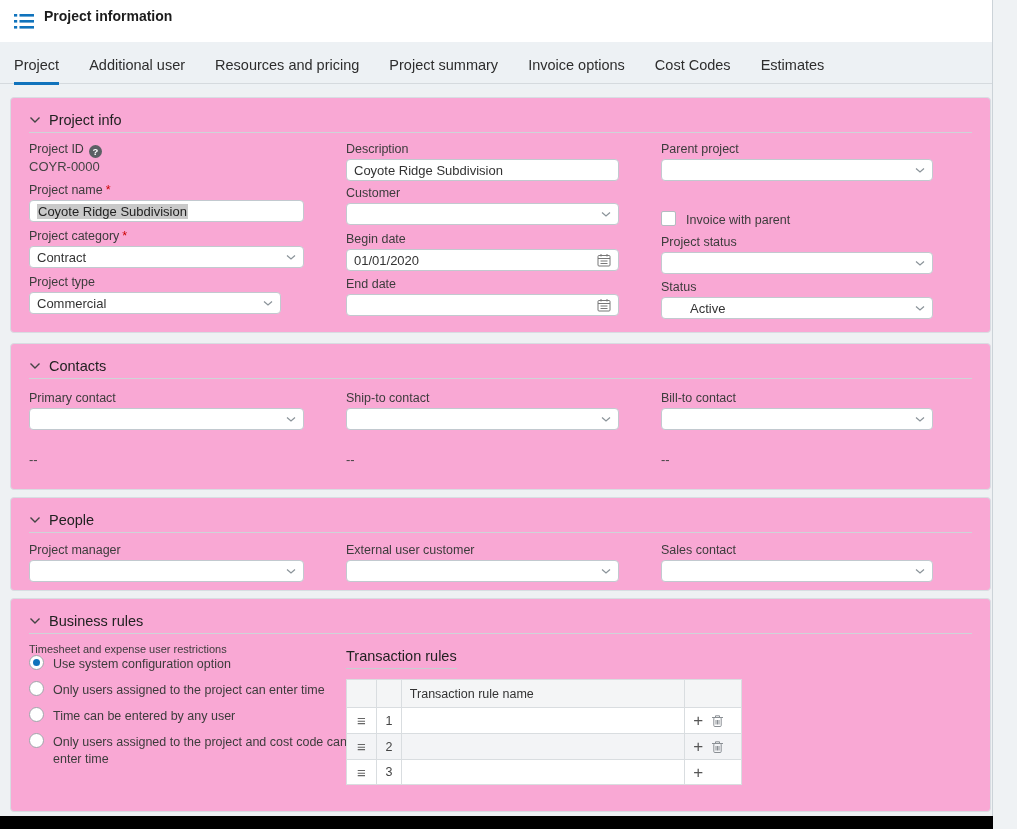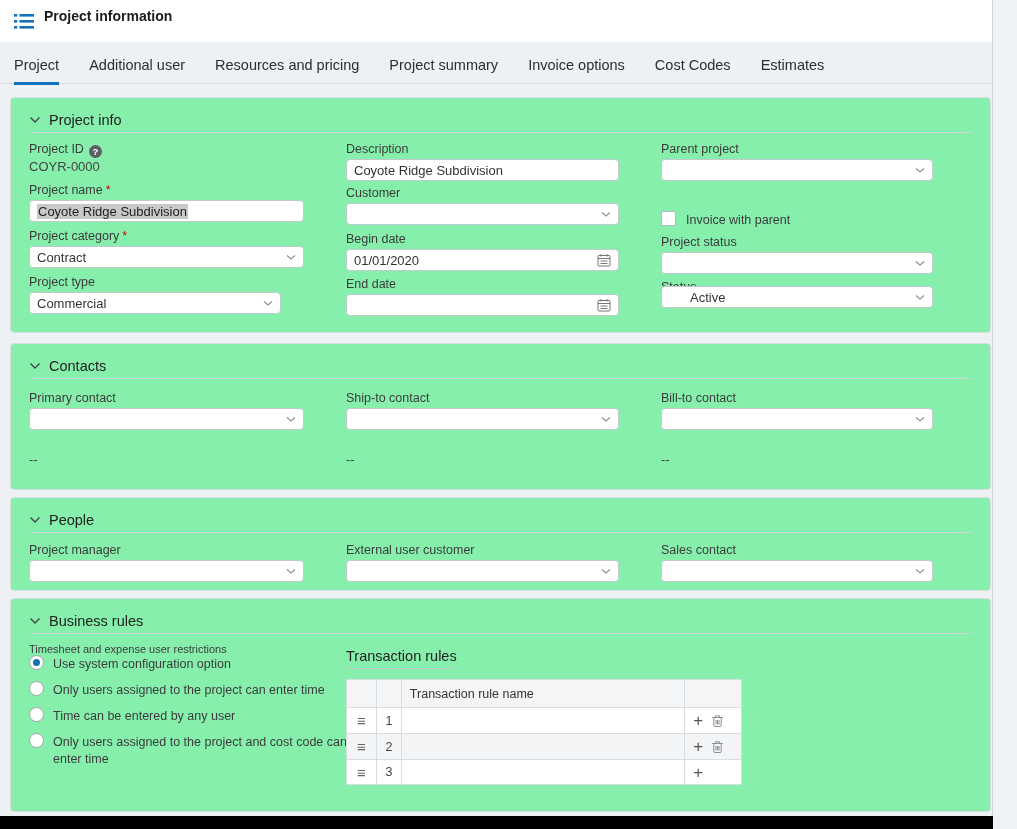--- a/index.html
+++ b/index.html
@@ -13,21 +13,21 @@
   .list-icon { position:absolute; left:14px; top:13px; }
   .page-title { position:absolute; left:44px; top:8px; font-size:14px; font-weight:700; color:#1c1c1c; }
   
   .tabbar { position:absolute; top:42px; left:0; width:992px; height:47px; background:#edf1f4; }
   .tabs { position:absolute; top:0; left:0; right:0; height:42px; border-bottom:1px solid #d5dade;
           display:flex; align-items:flex-end; padding-left:14px; gap:30px; }
   .tab { position:relative; font-size:14.5px; color:#2d2d2d; padding-bottom:10px; cursor:pointer; white-space:nowrap; }
   .tab.active::after { content:""; position:absolute; left:0; right:0; bottom:-2px; height:3px; background:#1073bc; }
   
   .content-bg { position:absolute; top:89px; left:0; width:992px; height:728px; background:#eef1f3; }
-  .card { position:absolute; left:10px; width:981px; background:#86efac; border:1px solid #d8dde2; border-radius:4px; }
+  .card { position:absolute; left:10px; width:981px; background:#f9a8d4; border:1px solid #d8dde2; border-radius:4px; }
   .card-head { position:absolute; left:18px; right:18px; top:10px; height:25px; border-bottom:1px solid #cfd4d8;
                display:flex; align-items:center; gap:8px; }
   .card-title { font-size:14.5px; color:#222; }
   .lbl { position:absolute; font-size:12.5px; color:#3c3c3c; white-space:nowrap; }
   .req { color:#cc0000; margin-left:3px; font-size:12.5px; }
   .static-val { position:absolute; font-size:13px; color:#444; }
   .inputbox, .selectbox {
     position:absolute; height:22px; background:#fff; border:1px solid #c2c9cf; border-radius:4px;
     display:flex; align-items:center; padding:0 7px; font-size:13px; color:#333;
   }
@@ -185,21 +185,21 @@
 
   <span class="lbl" style="left:650px; top:137px;">Project status</span>
   <div class="selectbox" style="left:650px; top:154px; width:272px;">
     <span class="sel-val"></span>
     <svg width="10" height="7" viewBox="0 0 10 7">
         <polyline points="1,1.5 5,5 9,1.5" fill="none" stroke="#8a9399" stroke-width="1.2"></polyline>
       </svg>
   </div>
 
   <span class="lbl" style="left:650px; top:182px;">Status</span>
-  <div class="selectbox" style="left:650px; top:188px; width:272px;padding-left:28px;">
+  <div class="selectbox" style="left:650px; top:199px; width:272px;padding-left:28px;">
     <span class="sel-val">Active</span>
     <svg width="10" height="7" viewBox="0 0 10 7">
         <polyline points="1,1.5 5,5 9,1.5" fill="none" stroke="#8a9399" stroke-width="1.2"></polyline>
       </svg>
   </div>
 </div>
 
 <div class="card" style="top:343px; height:147px;">
   <div class="card-head">
     <svg width="12" height="8" viewBox="0 0 12 8">

